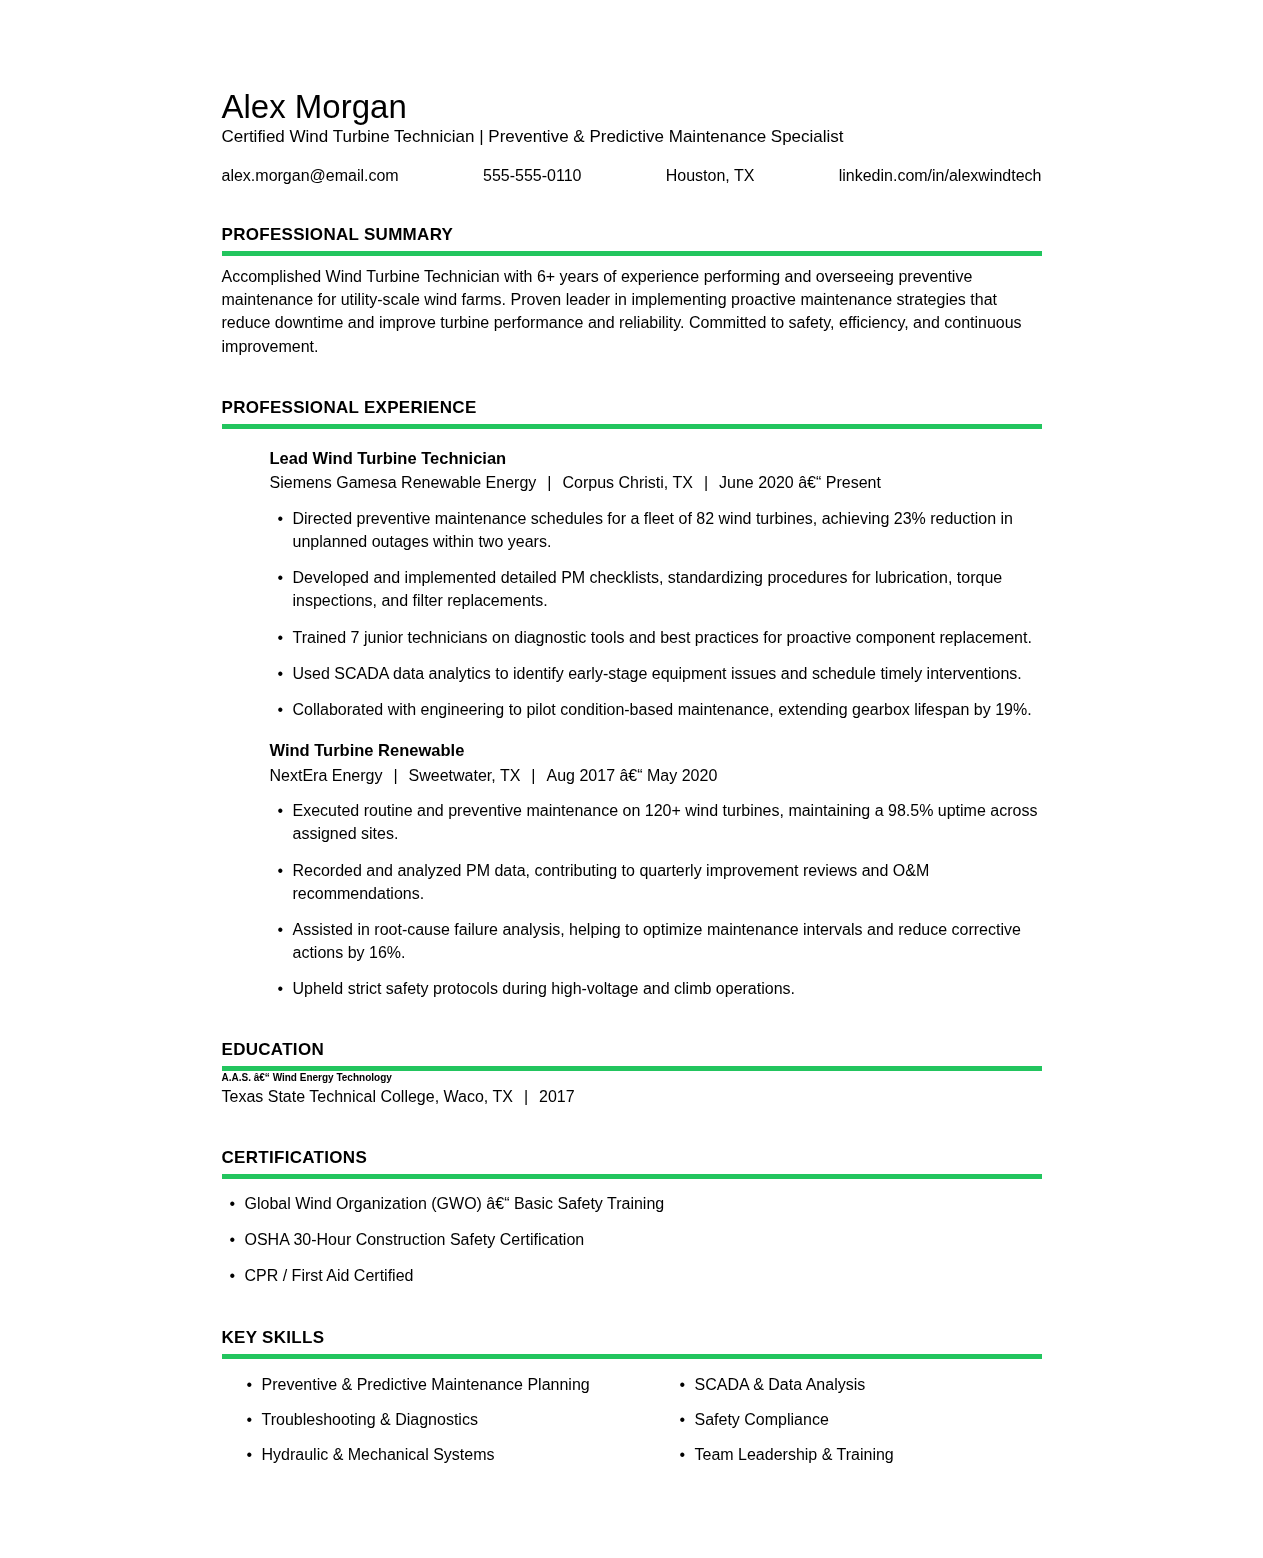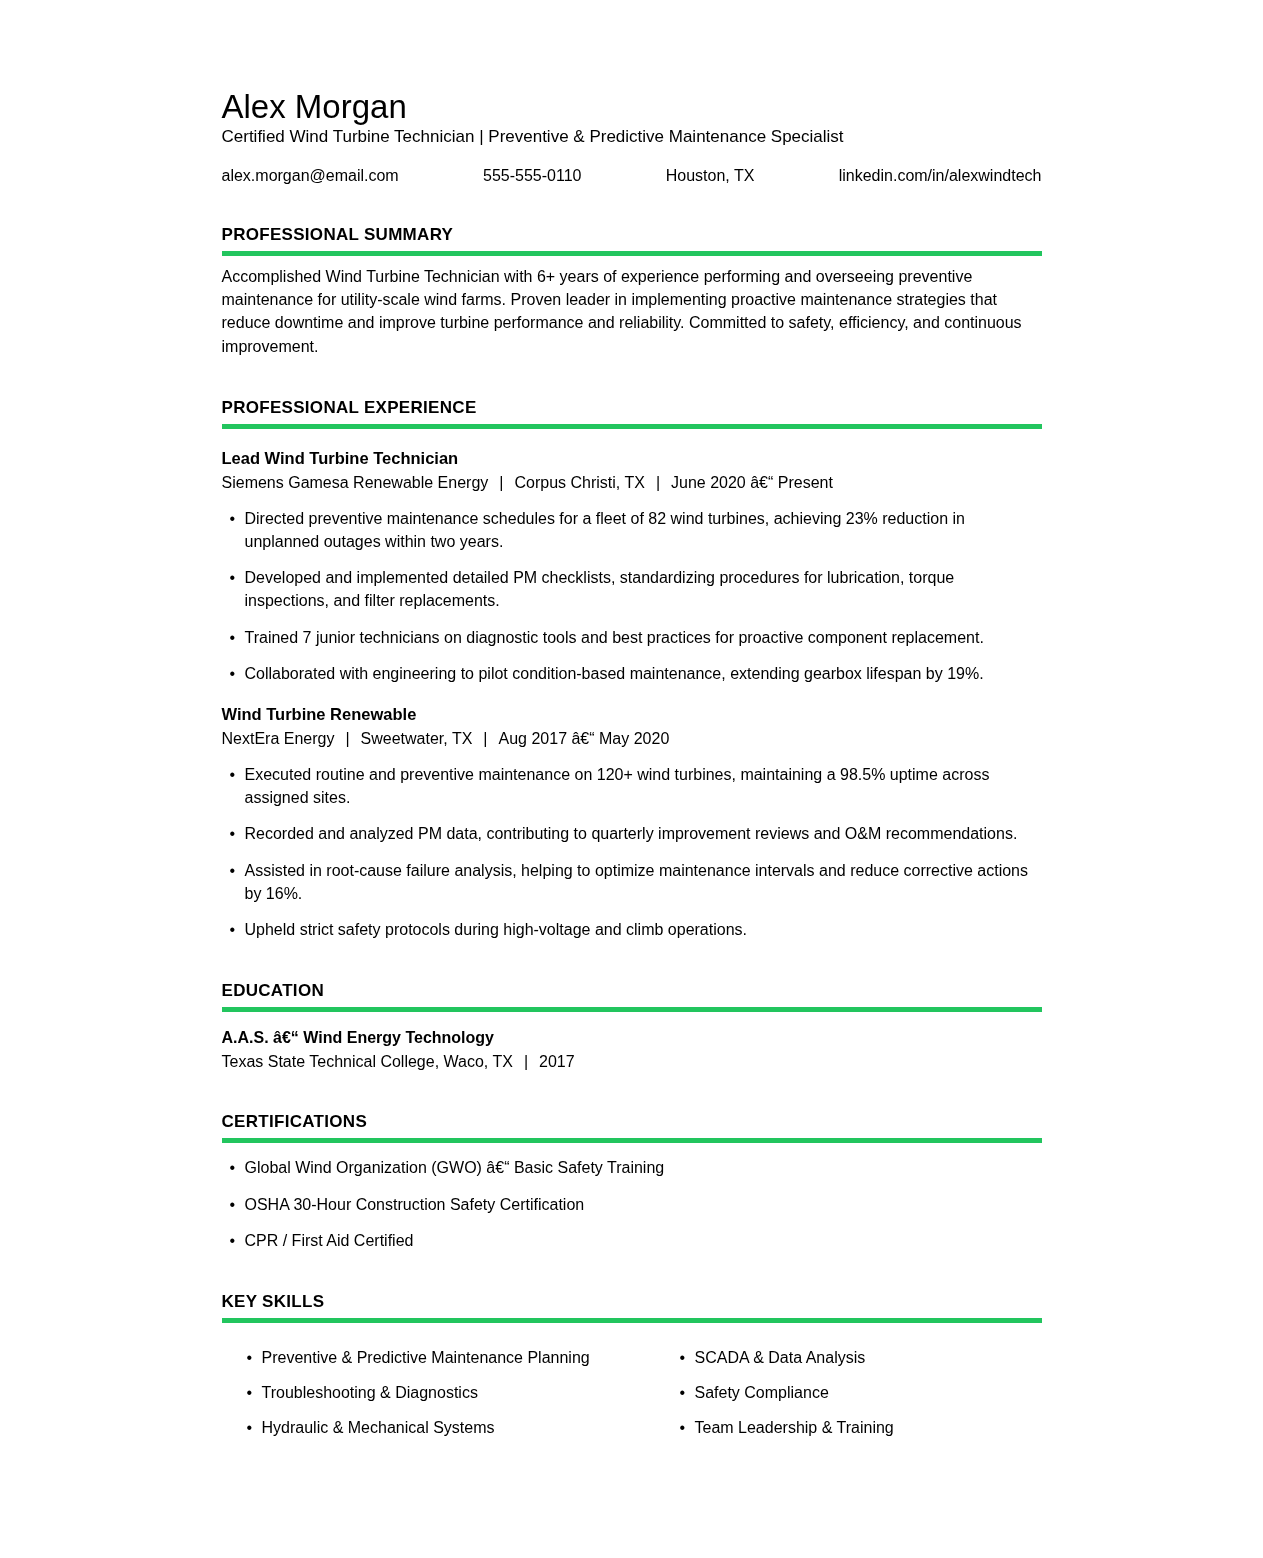--- a/index.html
+++ b/index.html
@@ -40,21 +40,21 @@
     letter-spacing: 0.3px;
     margin: 0;
     padding-bottom: 6px;
     border-bottom: 5px solid #22c55e;
   }
   .summary-text {
     font-size: 16px;
     line-height: 1.45;
     margin: 9px 0 0 0;
   }
-  .job { margin-top: 19px; }
+  .job { margin-top: 19px; margin-left: 48px; }
   .job-title {
     font-size: 16.5px;
     font-weight: 700;
     margin: 0;
     line-height: 1.3;
   }
   .meta-line {
     font-size: 16px;
     margin-top: 3px;
     line-height: 1.35;
@@ -70,38 +70,37 @@
   ul.bullets li {
     position: relative;
     margin-bottom: 13px;
   }
   ul.bullets li::before {
     content: "\2022";
     position: absolute;
     left: -15px;
   }
   .degree {
-    font-size: 16px;
+    font-size: 10px;
     font-weight: 700;
-    margin-top: 16px;
     line-height: 1.3;
   }
   .edu-meta {
     font-size: 16px;
     margin-top: 2px;
     line-height: 1.35;
   }
   .skills-cols {
     display: grid;
     grid-template-columns: 433px 1fr;
     margin-top: 2px;
   }
   .skills-cols ul.bullets {
     padding-left: 40px;
-    margin-top: 21px;
+    margin-top: 12px;
   }
   .skills-cols ul.bullets li { margin-bottom: 12px; }
 </style>
 </head>
 <body>
 
 <div class="page">
 
   <header>
     <h1 class="name">Alex Morgan</h1>
@@ -124,20 +123,21 @@
 
     <div class="job">
       <h3 class="job-title">Lead Wind Turbine Technician</h3>
       <div class="meta-line">
         <span>Siemens Gamesa Renewable Energy</span><span class="sep">|</span><span>Corpus Christi, TX</span><span class="sep">|</span><span>June 2020 â€“ Present</span>
       </div>
       <ul class="bullets">
         <li>Directed preventive maintenance schedules for a fleet of 82 wind turbines, achieving 23% reduction in unplanned outages within two years.</li>
         <li>Developed and implemented detailed PM checklists, standardizing procedures for lubrication, torque inspections, and filter replacements.</li>
         <li>Trained 7 junior technicians on diagnostic tools and best practices for proactive component replacement.</li>
+        <li>Used SCADA data analytics to identify early-stage equipment issues and schedule timely interventions.</li>
         <li>Collaborated with engineering to pilot condition-based maintenance, extending gearbox lifespan by 19%.</li>
       </ul>
     </div>
 
     <div class="job">
       <h3 class="job-title">Wind Turbine Renewable</h3>
       <div class="meta-line">
         <span>NextEra Energy</span><span class="sep">|</span><span>Sweetwater, TX</span><span class="sep">|</span><span>Aug 2017 â€“ May 2020</span>
       </div>
       <ul class="bullets">

